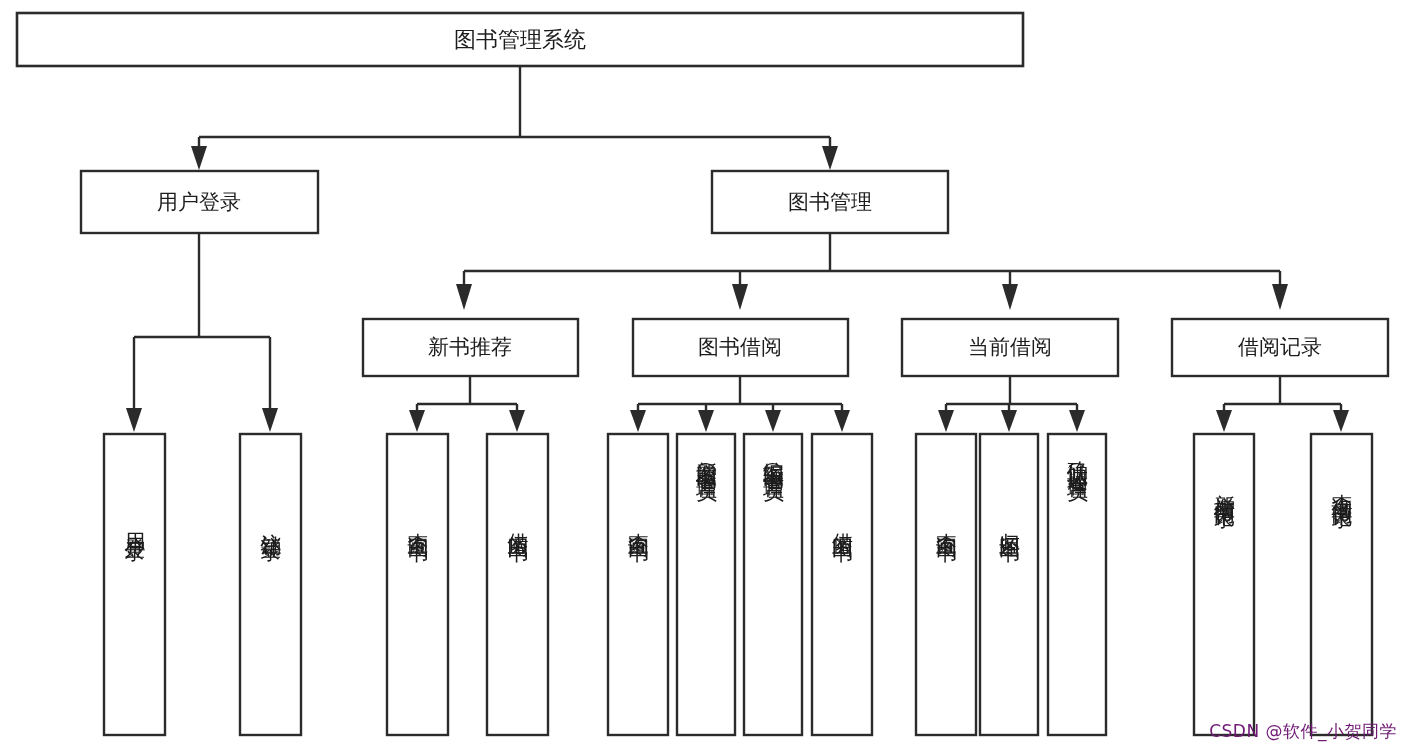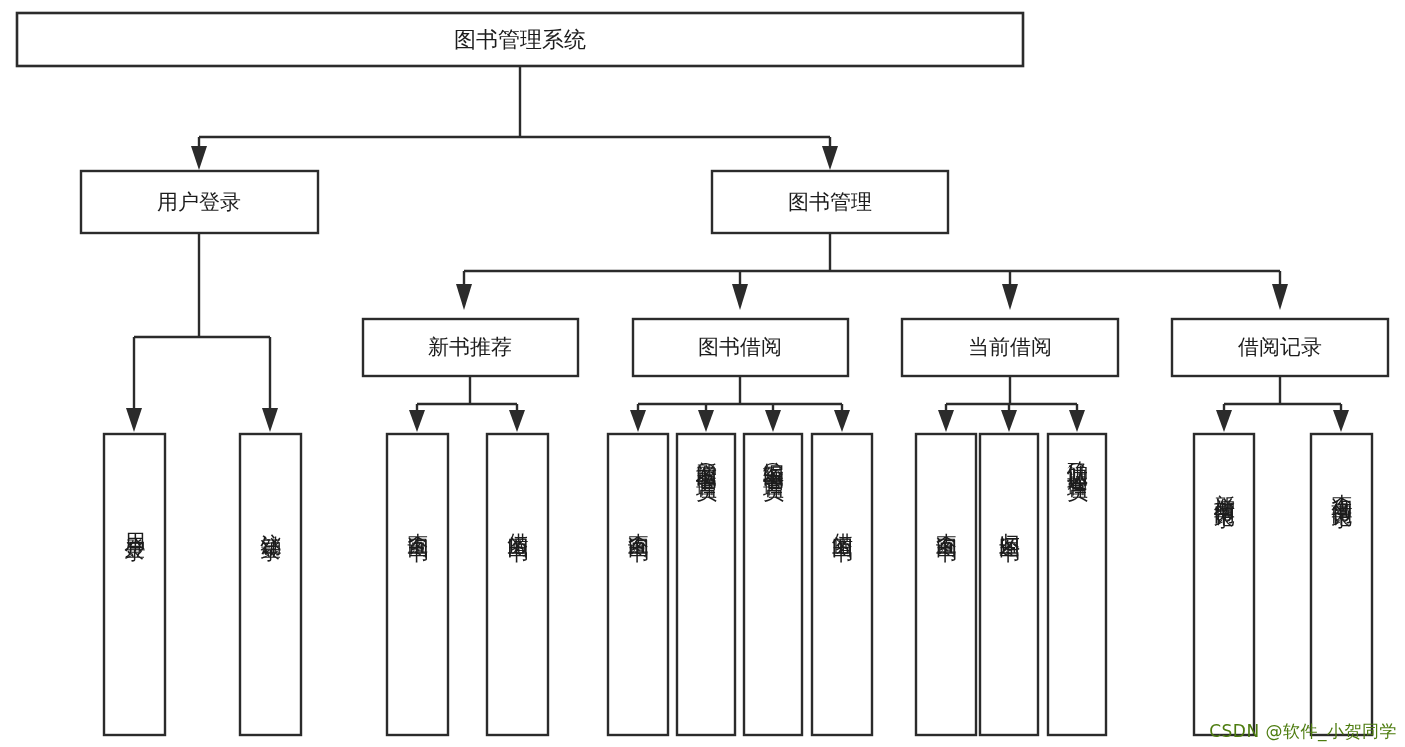--- a/index.html
+++ b/index.html
@@ -77,21 +77,21 @@
     color: #1c1c1c;
     letter-spacing: 3px;
     white-space: nowrap;
   }
   .watermark {
     position: absolute;
     right: 8px;
     bottom: 4px;
     font-family: "DejaVu Sans", "Liberation Sans", sans-serif;
     font-size: 17px;
-    color: #4d7c0f;
+    color: #701a75;
     letter-spacing: 0.5px;
     white-space: nowrap;
     user-select: none;
   }
 </style>
 </head>
 <body>
 
 <div id="diagram-root">
 

